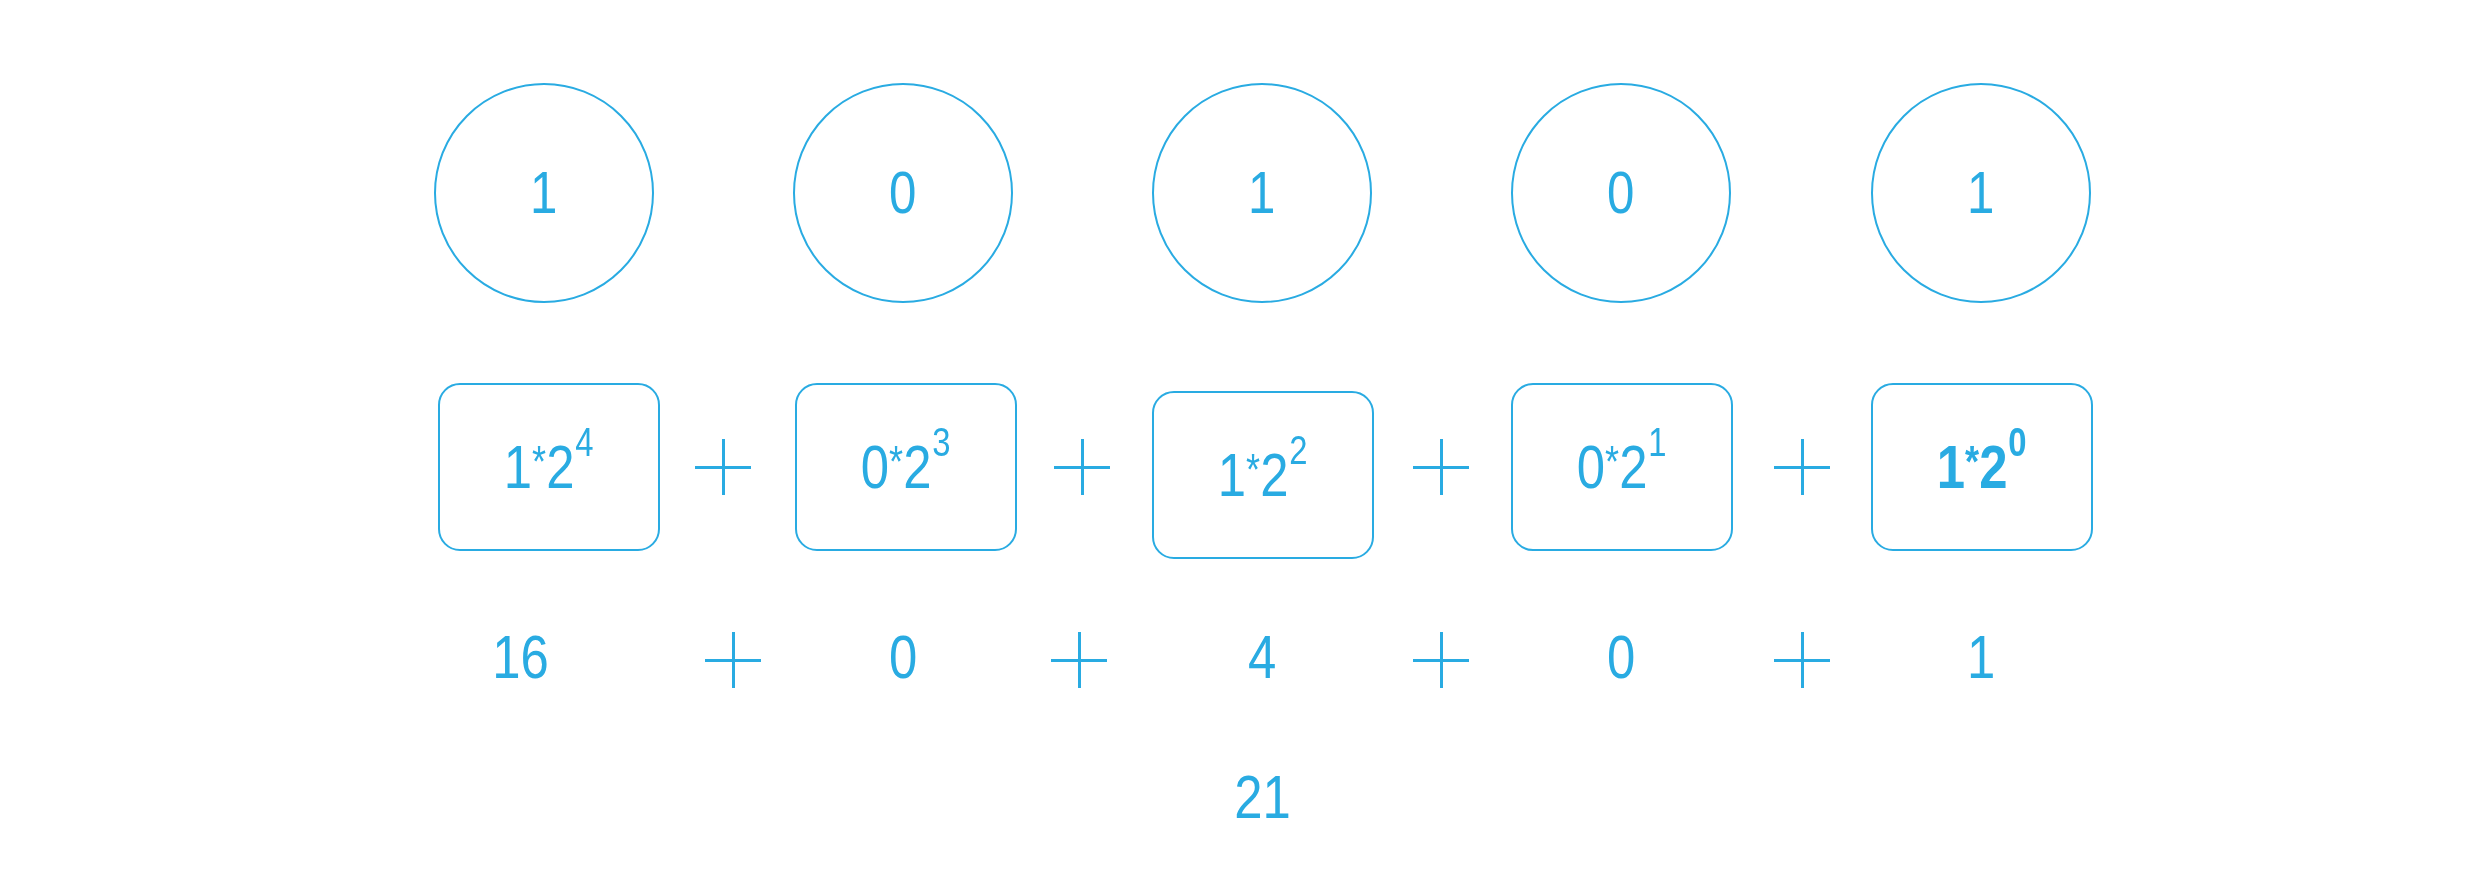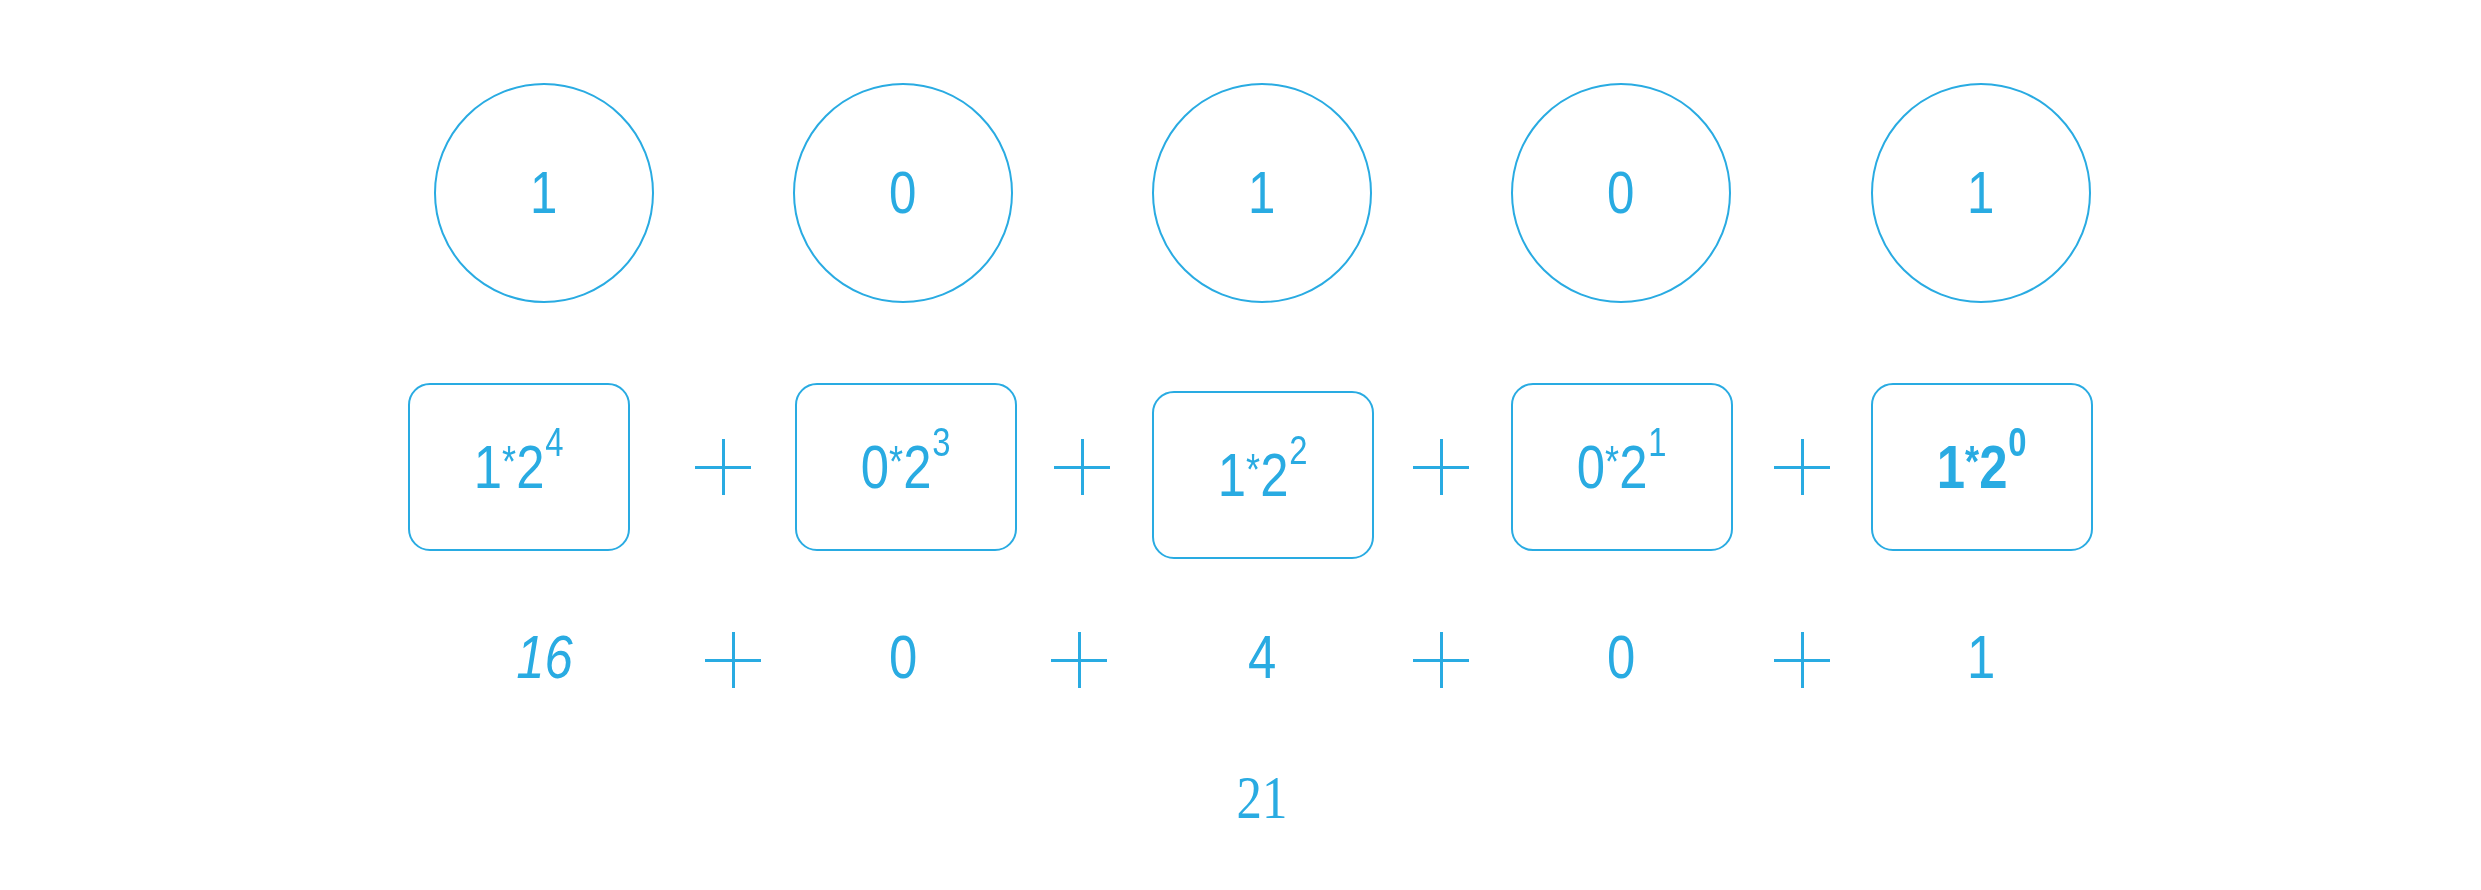--- a/index.html
+++ b/index.html
@@ -29,21 +29,21 @@
   <div class="circle" style="left:1152px;top:83px;">
       <span class="txt bit">1</span>
     </div>
   <div class="circle" style="left:1511px;top:83px;">
       <span class="txt bit">0</span>
     </div>
   <div class="circle" style="left:1871px;top:83px;">
       <span class="txt bit">1</span>
     </div>
 
-  <div class="box" style="left:408px;top:383px;text-align:right;">
+  <div class="box" style="left:438px;top:383px;text-align:right;">
     <span class="txt"><span>1</span><span class="star">*</span><span>2</span><span class="sup">4</span></span>
   </div>
   <div class="plus" style="left:695px;top:439px;"></div>
 
   <div class="box" style="left:795px;top:383px;">
     <span class="txt"><span>0</span><span class="star">*</span><span>2</span><span class="sup">3</span></span>
   </div>
   <div class="plus" style="left:1054px;top:439px;"></div>
 
   <div class="box" style="left:1152px;top:383px;margin-top:8px;">
@@ -53,25 +53,25 @@
 
   <div class="box" style="left:1511px;top:383px;">
     <span class="txt"><span>0</span><span class="star">*</span><span>2</span><span class="sup">1</span></span>
   </div>
   <div class="plus" style="left:1774px;top:439px;"></div>
 
   <div class="box" style="left:1871px;top:383px;font-weight:bold;">
     <span class="txt"><span>1</span><span class="star">*</span><span>2</span><span class="sup">0</span></span>
   </div>
 
-  <div class="val" style="left:444px;top:626px;font-style:italic;"><span class="txt">16</span></div>
+  <div class="val" style="left:420px;top:626px;"><span class="txt">16</span></div>
   <div class="plus" style="left:705px;top:632px;"></div>
   <div class="val" style="left:803px;top:626px;"><span class="txt">0</span></div>
   <div class="plus" style="left:1051px;top:632px;"></div>
   <div class="val" style="left:1162px;top:626px;"><span class="txt">4</span></div>
   <div class="plus" style="left:1413px;top:632px;"></div>
   <div class="val" style="left:1521px;top:626px;"><span class="txt">0</span></div>
   <div class="plus" style="left:1774px;top:632px;"></div>
   <div class="val" style="left:1881px;top:626px;"><span class="txt">1</span></div>
 
-  <div class="val" style="left:1162px;top:766px;font-family:Liberation Serif, serif;"><span class="txt">21</span></div>
+  <div class="val" style="left:1162px;top:766px;"><span class="txt">21</span></div>
 
 </div>
 
 </body></html>

